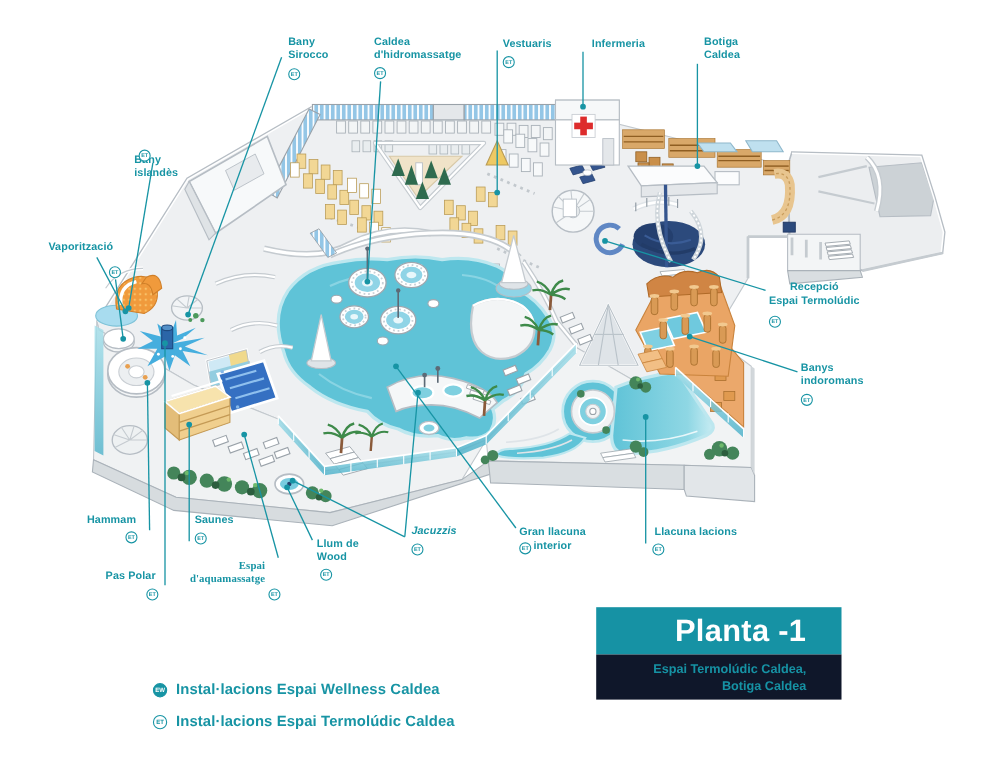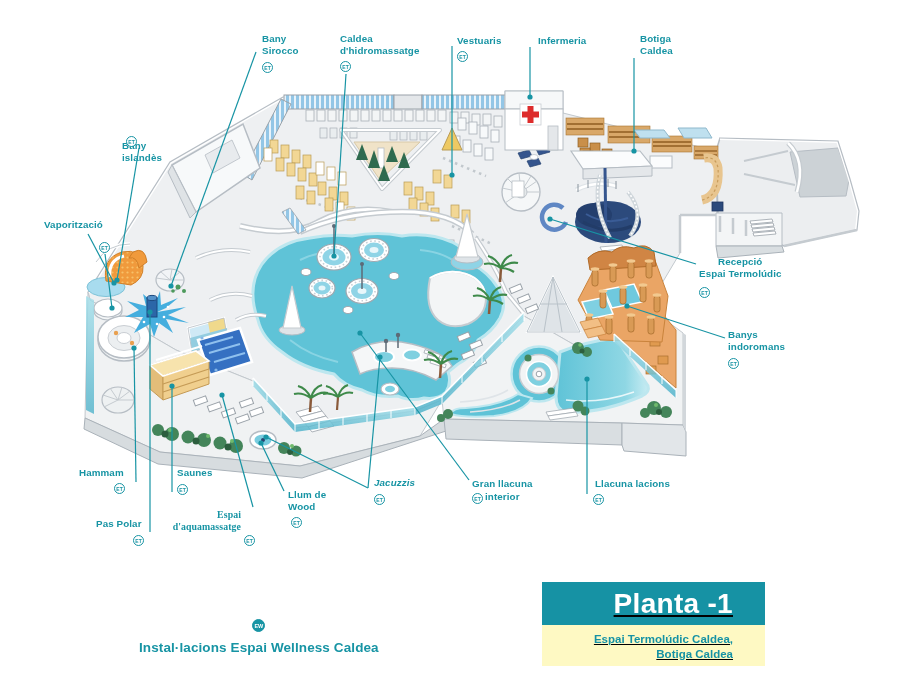--- a/index.html
+++ b/index.html
@@ -9,28 +9,28 @@
   svg#map{position:absolute;left:0;top:0;}
   .lbl{position:absolute;color:#1794a4;font-weight:bold;font-size:9.8px;
        line-height:12px;letter-spacing:.1px;white-space:pre;}
   .lbl.right{text-align:right;font-family:Liberation Serif, serif;}
   .badge{position:absolute;width:11px;height:11px;border:1.3px solid #1794a4;
          border-radius:50%;color:#1794a4;font-size:5px;font-weight:bold;
          display:flex;align-items:center;justify-content:center;
          background:#fff;box-sizing:border-box;letter-spacing:0;}
   .badge.filled{background:#1794a4;color:#fff;}
   .badge.lg{width:13px;height:13px;font-size:5.5px;border-width:1.4px;}
-  .legend-row{position:absolute;display:flex;align-items:center;gap:8px;flex-direction:column;}
+  .legend-row{position:absolute;display:flex;align-items:flex-end;gap:8px;}
   .legend-row .txt{color:#1794a4;font-weight:bold;font-size:13.5px;letter-spacing:.1px;}
   .legend-row .badge{position:relative;flex:0 0 auto;}
-  #titlebox{position:absolute;left:542px;top:582px;width:223px;text-decoration:underline;}
+  #titlebox{position:absolute;left:542px;top:552px;width:223px;}
   #titlebox .dark{background:#1692a4;height:43px;color:#fff;font-weight:bold;
       font-size:28px;text-align:right;padding-right:32px;line-height:43px;
       letter-spacing:.3px;}
-  #titlebox .light{background:#fef9c3;height:41px;color:#1692a4;font-weight:bold;
+  #titlebox .light{background:#0f172a;height:41px;color:#1692a4;font-weight:bold;
       font-size:11.5px;text-align:right;padding:7px 32px 16px 0;line-height:15px;
       box-sizing:border-box;}
 </style>
 </head>
 <body>
 
 <div id="stage">
 
 <svg id="map" width="900" height="700" viewBox="0 0 900 700">
   <defs>
@@ -884,20 +884,24 @@
 <div class="badge" style="left:472px;top:493px;">ET</div>
 <div class="lbl" style="left:485px;top:491px;"><span>interior</span></div>
 
 <div class="lbl" style="left:595px;top:478px;"><span>Llacuna lacions</span></div>
 <div class="badge" style="left:593px;top:494px;">ET</div>
 
 <div class="legend-row" style="left:139px;top:619px;">
   <div class="badge lg filled">EW</div>
   <div class="txt">Instal·lacions Espai Wellness Caldea</div>
 </div>
+<div class="legend-row" style="left:139px;top:648px;">
+  <div class="badge lg">ET</div>
+  <div class="txt">Instal·lacions Espai Termolúdic Caldea</div>
+</div>
 
 <div id="titlebox">
   <div class="dark">Planta -1</div>
   <div class="light"><span>Espai Termolúdic Caldea,</span><br>
   <span>Botiga Caldea</span></div>
 </div>
 
 </div>
 
 </body></html>

